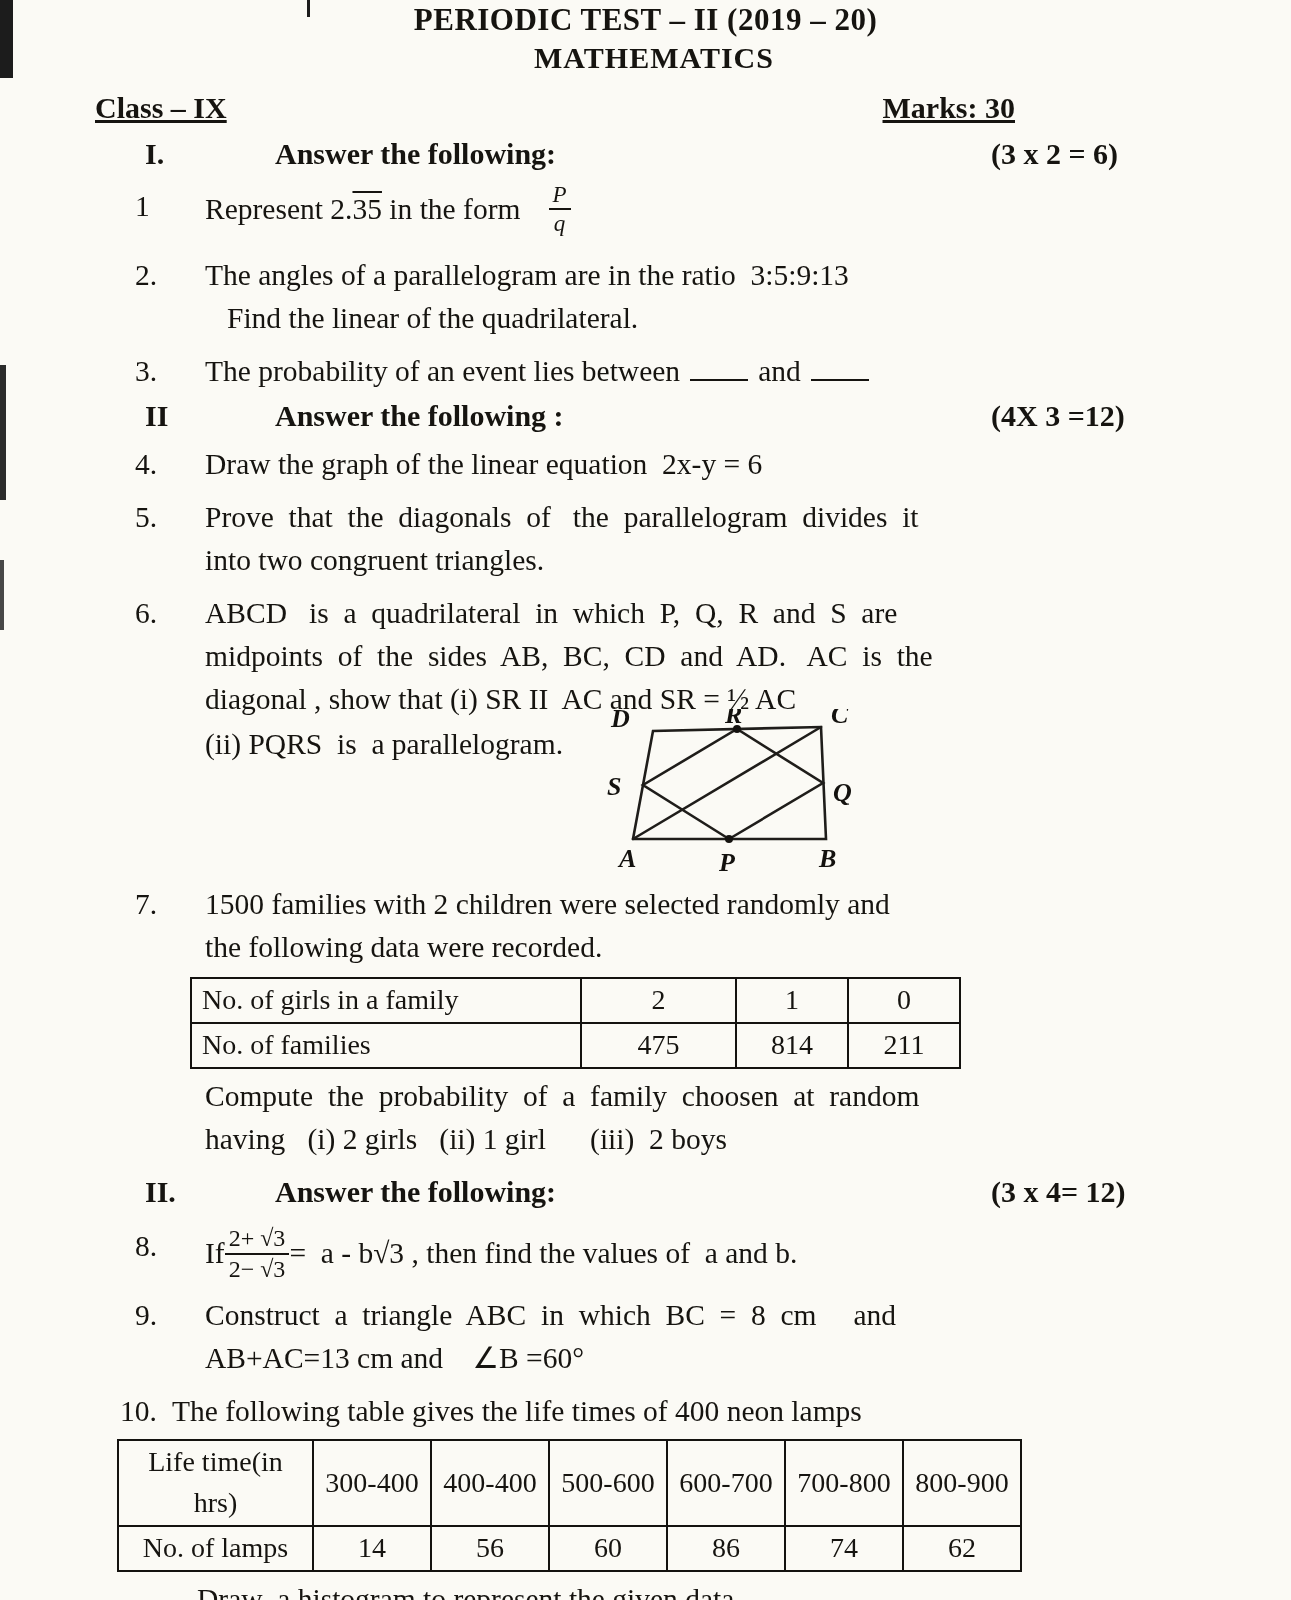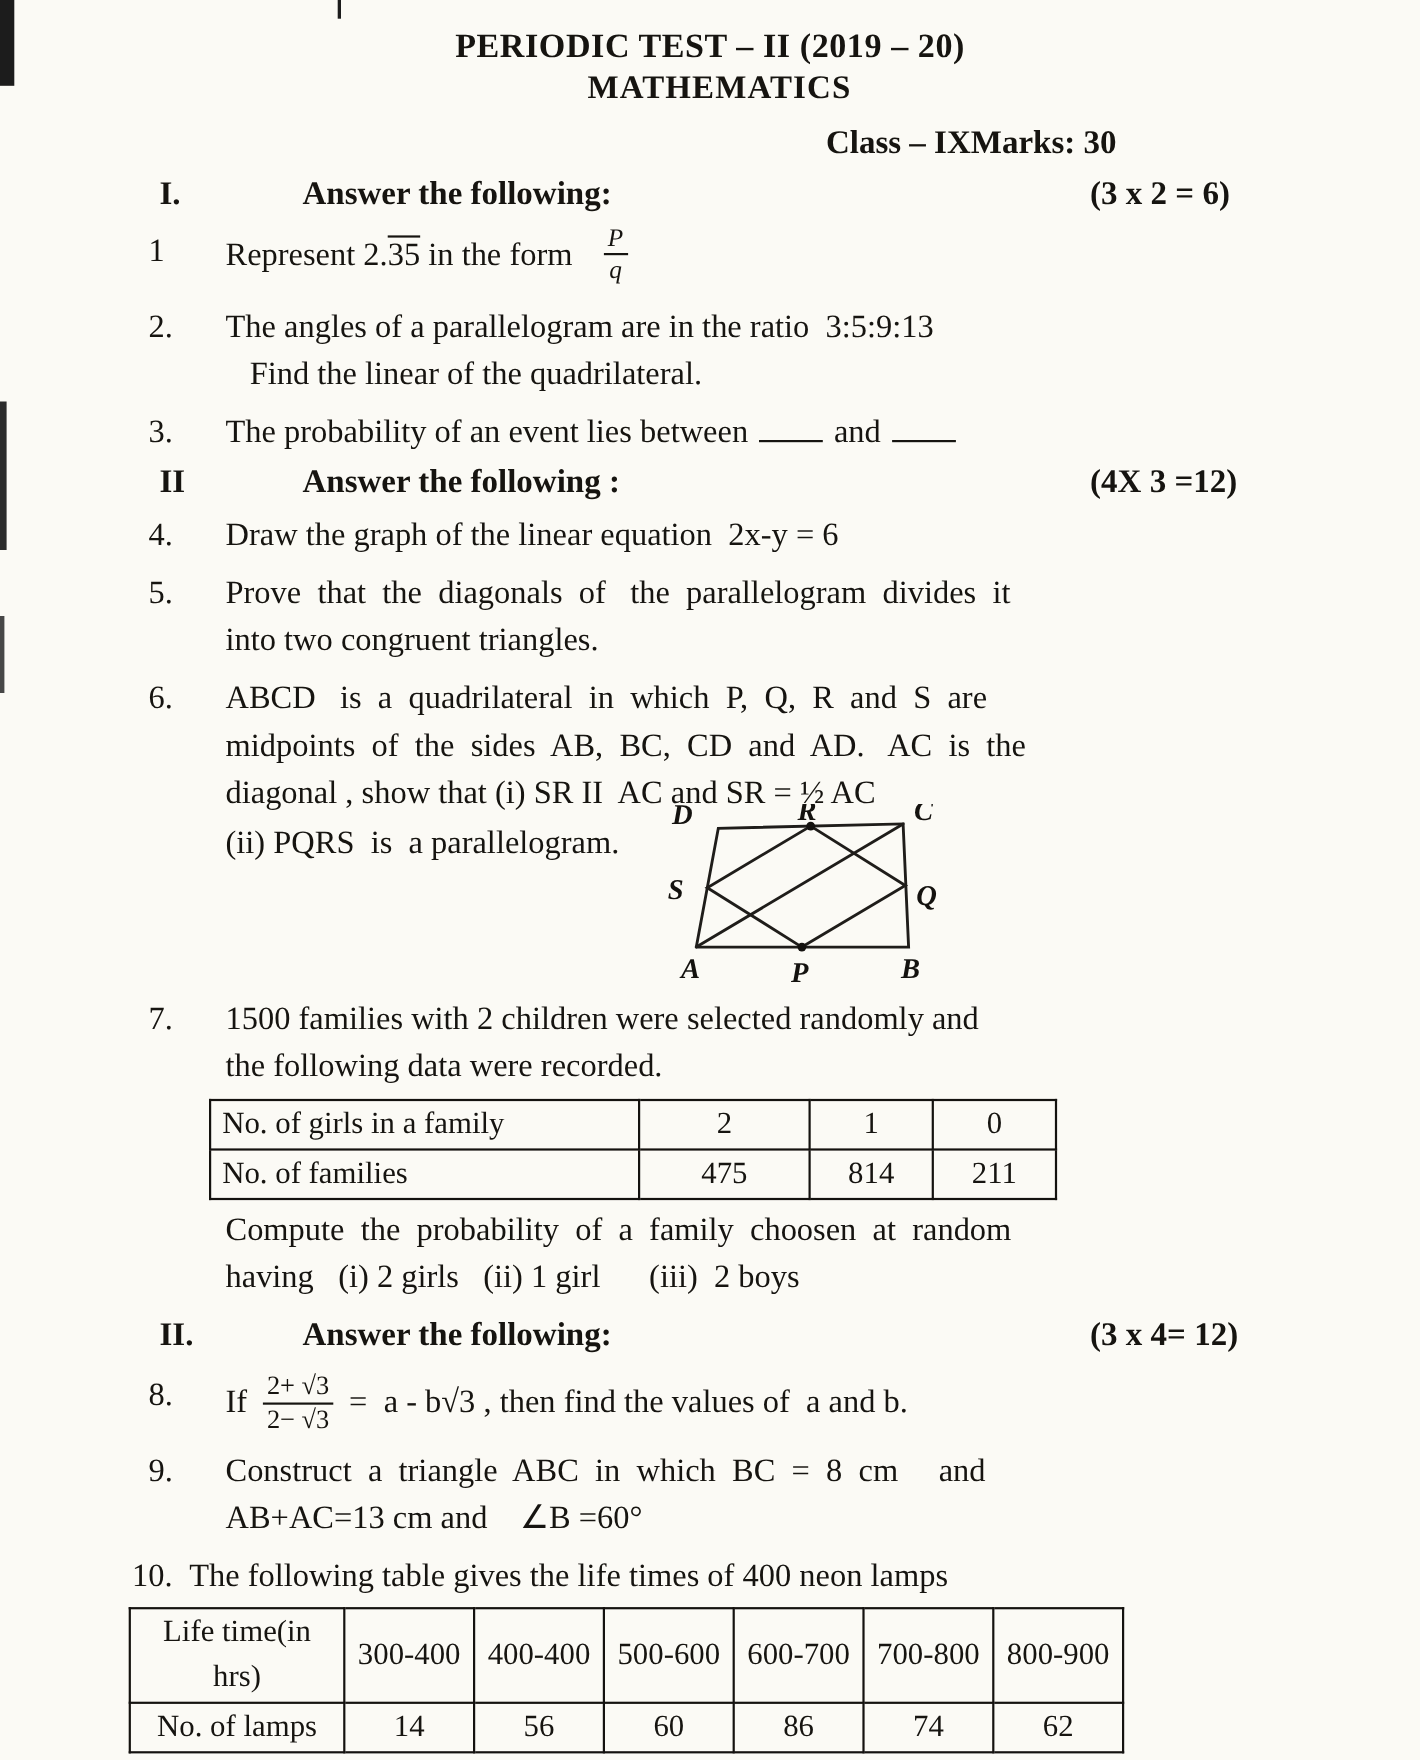--- a/index.html
+++ b/index.html
@@ -8,24 +8,24 @@
     position:relative;
     width:1291px; height:1600px;
     margin:0 auto;
     background:#fbfaf5;
     font-family:"Liberation Serif", serif;
     color:#161410;
     overflow:hidden;
   }
   .artifact { position:absolute; background:#1c1c1c; }
 
-  .title { text-align:center; font-weight:bold; font-size:31px; padding-top:24px; letter-spacing:.5px; }
+  .title { text-align:center; font-weight:bold; font-size:31px; padding-top:2px; letter-spacing:.5px; }
   .subject { text-align:center; font-weight:bold; font-size:30px; margin-top:3px; letter-spacing:1px;padding-left:17px; }
 
-  .hdr-row { display:flex; justify-content:flex-end; padding:0 276px 0 95px; margin-top:16px; font-weight:bold; font-size:30px; }
+  .hdr-row { display:flex; justify-content:space-between; padding:0 276px 0 95px; margin-top:16px; font-weight:bold; font-size:30px;text-decoration:underline; }
 
   .sec { display:flex; font-weight:bold; font-size:30px; margin-top:12px; }
   .sec .sn { margin-left:145px; width:130px; flex-shrink:0; }
   .sec .sh { flex:1; }
   .sec .sm { width:300px; flex-shrink:0; }
 
   .q { display:flex; font-size:29.5px; line-height:1.46; margin:10px 0 0 135px; padding-right:235px; }
   .q .n { width:70px; flex-shrink:0; }
   .q .b { flex:1; }
   .q .b .line { display:block; white-space:pre-wrap; }
@@ -33,21 +33,21 @@
   .ovl { text-decoration:overline; text-decoration-thickness:2px; }
 
   .frac { display:inline-flex; flex-direction:column; align-items:center; vertical-align:middle;
           line-height:1.1; font-size:23px; transform:translateY(-3px); margin-left:6px; }
   .frac .fn { border-bottom:2px solid #161410; padding:0 4px 1px; }
   .frac .fd { padding-top:1px; }
   .frac.it { font-style:italic; }
 
   .blank { display:inline-block; width:58px; border-bottom:2.5px solid #161410; height:1.0em; margin:0 10px; vertical-align:baseline; }
 
-  .q8body { display:flex; align-items:center; gap:14px; }
+  .q8body { display:flex; align-items:center; }
   .q8body .frac { font-size:24px; transform:none; margin:0; }
 
   .figrow { display:flex; align-items:flex-start; margin-top:2px; }
   .figrow .line { flex-shrink:0; }
   .fig { margin-left:28px; margin-top:-14px; }
   .fig line, .fig polyline { stroke:#1f1d1a; stroke-width:2.6; fill:none; stroke-linecap:round; }
   .fig text { font-family:"Liberation Serif",serif; font-style:italic; font-weight:bold; font-size:26px; fill:#14120f; }
   .fig circle { fill:#14120f; }
 
   table { border-collapse:collapse; font-size:28px; color:#161410; }

